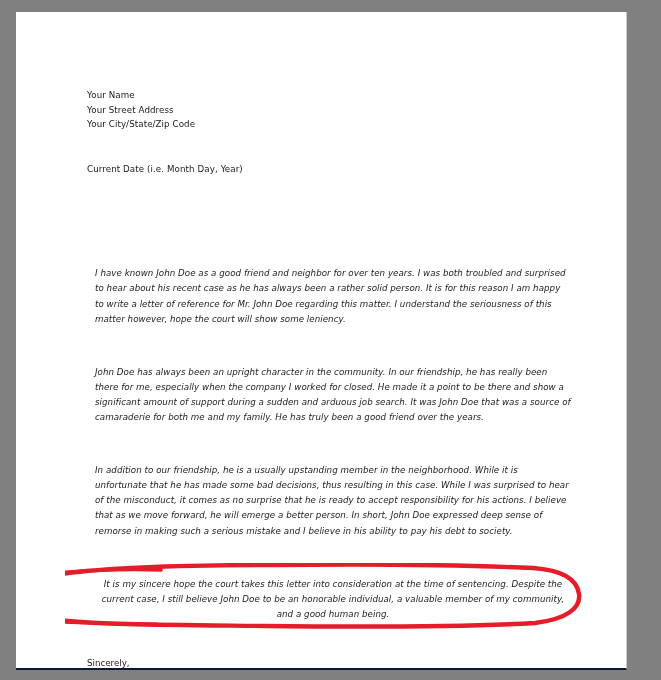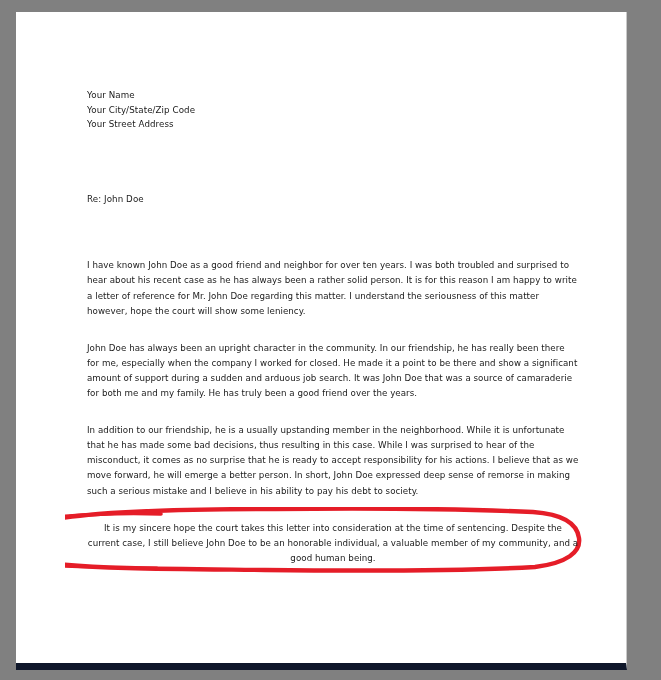--- a/index.html
+++ b/index.html
@@ -15,21 +15,21 @@
   }
 
   #page {
     position: absolute;
     left: 16px;
     top: 12px;
     width: 611px;
     height: 658px;
     background: #ffffff;
     border-right: 1px solid #c9c9c9;
-    border-bottom: 7px solid #0f172a;
+    border-bottom: 2px solid #0f172a;
     box-sizing: border-box;
     overflow: hidden;
   }
 
   #letter {
     position: absolute;
     left: 71px;
     top: 76px;
     width: 492px;
   }
@@ -45,21 +45,22 @@
   .gap-lg { height: 30px; }
   .gap-md { height: 26px; }
   .gap-sm { height: 22px; }
 
   .para {
     font-size: 8.7px;
     line-height: 15.1px;
     color: #1a1a1a;
     text-align: left;
     letter-spacing: 0.005em;
-    margin: 0;
+    margin: 8px;
+    font-style: italic;
   }
 
   .to-line {
     font-size: 8.7px;
     line-height: 14.6px;
     color: #1a1a1a;
     white-space: nowrap;
   }
 
   .blank-rule {
@@ -94,30 +95,30 @@
 </style>
 </head>
 <body>
 
 <div id="page">
 
   <div id="letter">
 
     <div>
       <div class="line">Your Name</div>
+      <div class="line">Your Street Address</div>
       <div class="line">Your City/State/Zip Code</div>
-      <div class="line">Your Street Address</div>
     </div>
 
     <div class="gap-lg"></div>
 
+    <div class="line">Current Date (i.e. Month Day, Year)</div>
 
     <div class="gap-lg"></div>
 
-    <div class="line">Re: John Doe</div>
 
     <div class="gap-lg"></div>
 
 
     <div class="gap-sm"></div>
 
     <p class="para">I have known John Doe as a good friend and neighbor for over ten years. I was both troubled and surprised to hear about his recent case as he has always been a rather solid person. It is for this reason I am happy to write a letter of reference for Mr. John Doe regarding this matter. I understand the seriousness of this matter however, hope the court will show some leniency.</p>
 
     <div class="gap-sm"></div>
 
@@ -141,18 +142,19 @@
         <path d="M -10 10
                  C 26 7, 70 6, 96 7" fill="none" stroke="#e51d28" stroke-width="3.6" stroke-linecap="round"></path>
         <path d="M -12 59
                  C 20 60, 60 61, 92 61" fill="none" stroke="#e51d28" stroke-width="3" stroke-linecap="round"></path>
       </svg>
       <p class="para" id="highlight-para">It is my sincere hope the court takes this letter into consideration at the time of sentencing. Despite the current case, I still believe John Doe to be an honorable individual, a valuable member of my community, and a good human being.</p>
     </div>
 
     <div class="gap-md"></div>
 
+    <div class="closing-line">Sincerely,</div>
 
     <div class="gap-sm"></div>
 
 
   </div>
 </div>
 
 </body></html>

